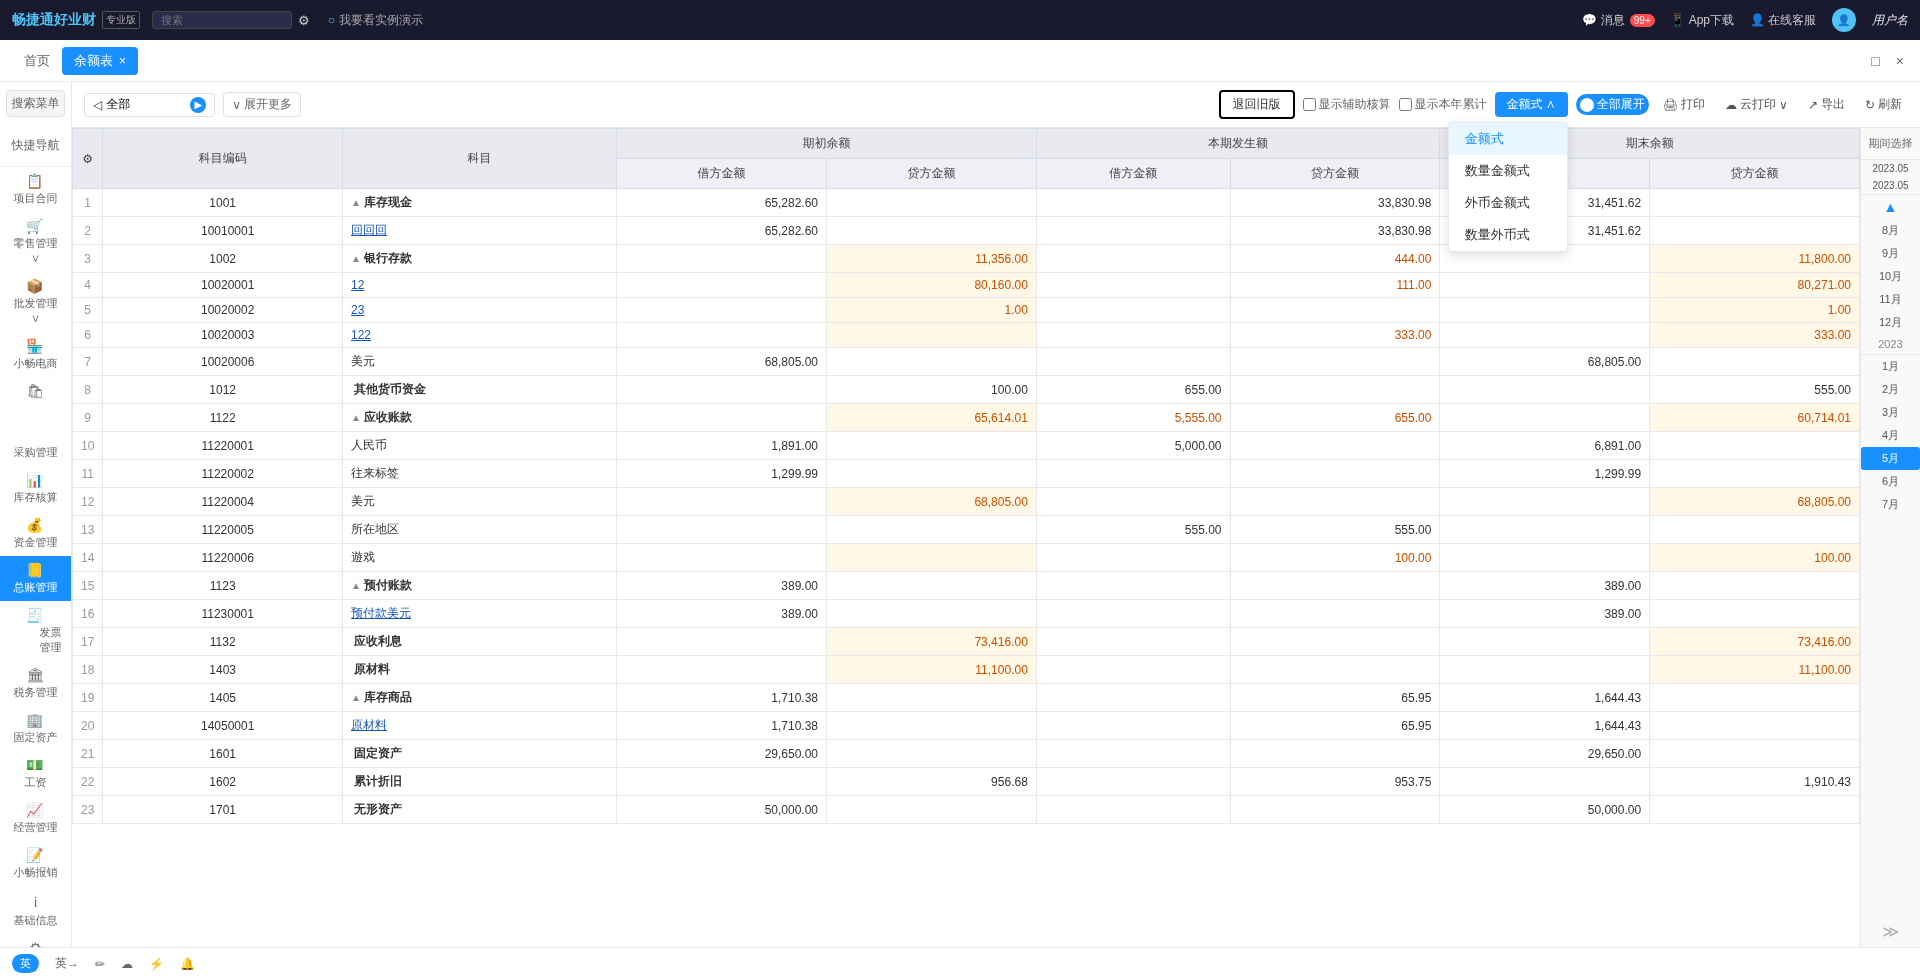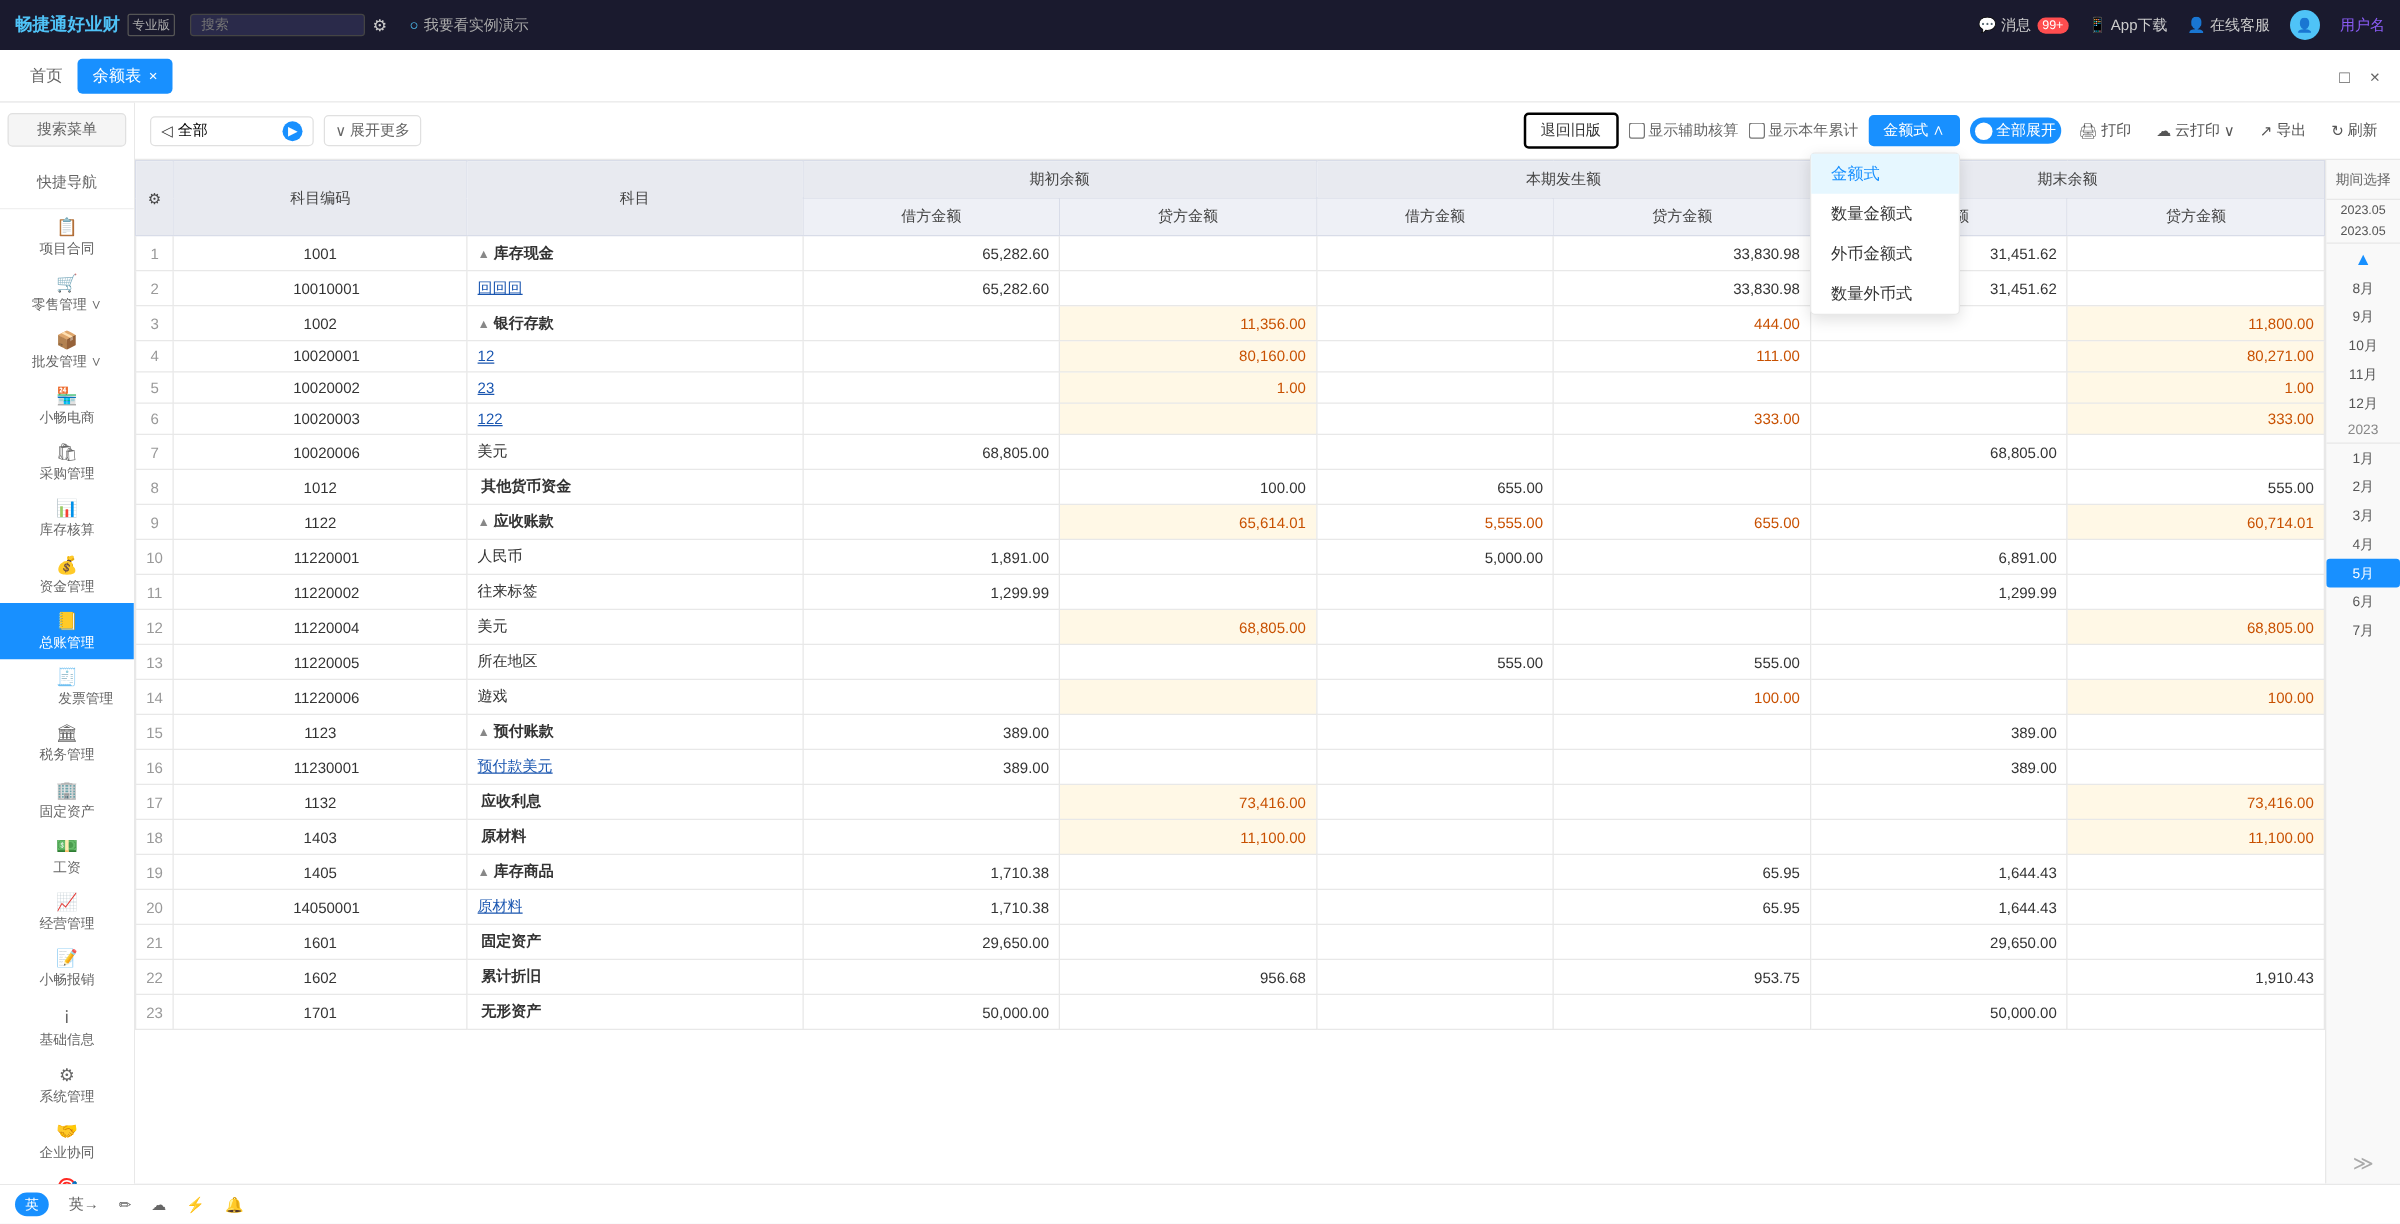--- a/index.html
+++ b/index.html
@@ -20,21 +20,21 @@
     .tab-home { padding: 6px 12px; cursor: pointer; color: #666; font-size: 13px; }
     .tab-active { background: #1890ff; color: #fff; border-radius: 4px; padding: 5px 12px; font-size: 13px; display: flex; align-items: center; gap: 6px; }
     .tab-close { cursor: pointer; font-size: 12px; }
     .tab-bar-right { margin-left: auto; display: flex; align-items: center; gap: 8px; }
     .tab-bar-btn { border: none; background: none; cursor: pointer; color: #666; font-size: 14px; padding: 2px 4px; }
 
     
     .main-layout { display: flex; flex: 1; overflow: hidden; }
 
     
-    .sidebar { width: 108px; background: #fff; border-right: 1px solid #e8e8e8; display: flex; flex-direction: column; overflow-y: auto; flex-shrink: 0; }
+    .sidebar { width: 72px; background: #fff; border-right: 1px solid #e8e8e8; display: flex; flex-direction: column; overflow-y: auto; flex-shrink: 0; }
     .sidebar-search { padding: 8px 6px; }
     .sidebar-search-btn { width: 100%; background: #f5f5f5; border: 1px solid #e0e0e0; border-radius: 4px; padding: 4px; font-size: 12px; cursor: pointer; color: #666; text-align: center; }
     .sidebar-nav { padding: 6px 0; border-bottom: 1px solid #f0f0f0; }
     .sidebar-nav-item { padding: 6px 8px; font-size: 12px; color: #666; cursor: pointer; text-align: center; display: flex; flex-direction: column; align-items: center; gap: 2px; }
     .sidebar-item-active { background: #1890ff !important; color: #fff !important; border-radius: 0; }
 
     
     .content-area { flex: 1; display: flex; flex-direction: column; overflow: hidden; position: relative; }
 
     
@@ -113,21 +113,21 @@
       <span>📱</span>
       <span>App下载</span>
     </div>
     <div class="top-bar-right-item">
       <span>👤</span>
       <span>在线客服</span>
     </div>
     <div class="top-bar-avatar">
       <span>👤</span>
     </div>
-    <span style="color:#8b5cf6;font-size:12px;">用户名</span>
+    <span style="color:#e5e5e5;font-size:12px;font-style:italic;">用户名</span>
   </div>
 </div>
 
 <div class="tab-bar">
   <div class="tab-home">首页</div>
   <div class="tab-active">
     <span>余额表</span>
     <span class="tab-close">×</span>
   </div>
   <div class="tab-bar-right">
@@ -157,21 +157,21 @@
         <div class="sidebar-nav-item">
           <span style="font-size:14px;">📦</span>
           <span style="font-size:11px;">批发管理 ∨</span>
         </div>
         <div class="sidebar-nav-item">
           <span style="font-size:14px;">🏪</span>
           <span style="font-size:11px;">小畅电商</span>
         </div>
         <div class="sidebar-nav-item">
           <span style="font-size:14px;">🛍</span>
-          <span style="font-size:11px;">采购管理</span>
+          <span style="font-size:11px;margin-top:44px;">采购管理</span>
         </div>
         <div class="sidebar-nav-item">
           <span style="font-size:14px;">📊</span>
           <span style="font-size:11px;">库存核算</span>
         </div>
         <div class="sidebar-nav-item">
           <span style="font-size:14px;">💰</span>
           <span style="font-size:11px;">资金管理</span>
         </div>
         <div class="sidebar-nav-item sidebar-item-active">

